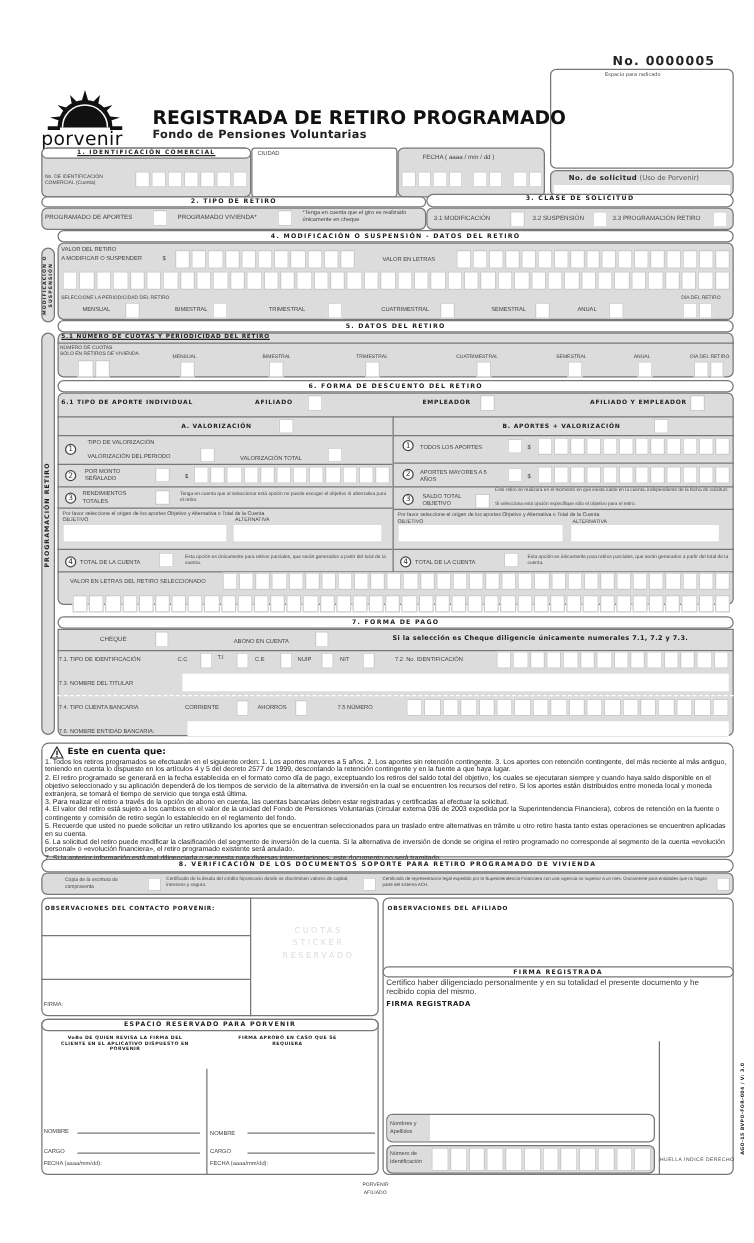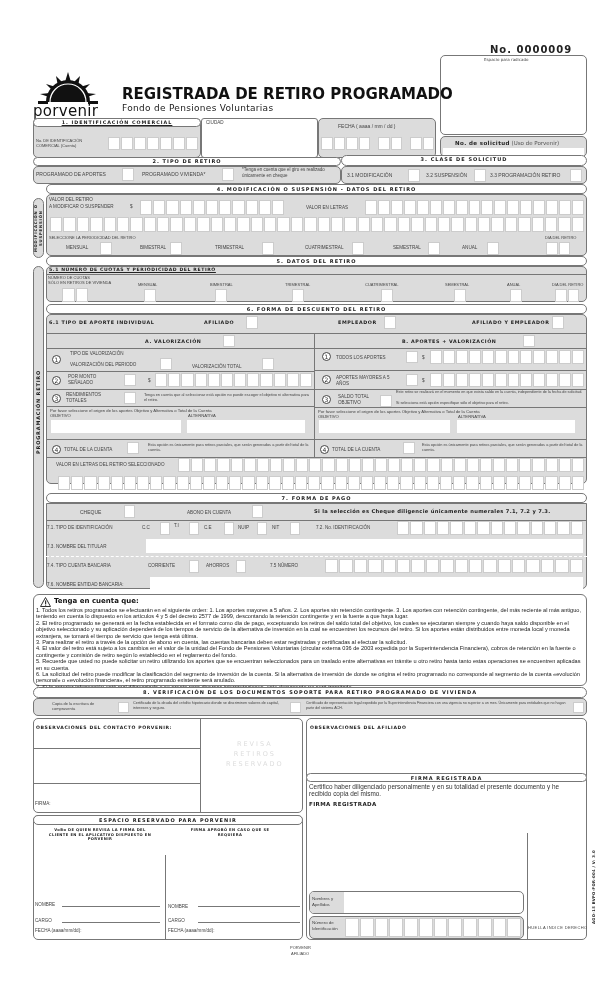--- a/index.html
+++ b/index.html
@@ -14,42 +14,42 @@
 .cells{position:absolute;display:flex;gap:1px}
 .cells span{display:block;background:#fff;border:1px solid #ccc;height:100%}
 .line{position:absolute;background:#777}
 .circ{position:absolute;width:9px;height:9px;border:1px solid #444;border-radius:50%;font-size:6px;line-height:7px;text-align:center;color:#333;background:#fff}
 .vert{position:absolute;writing-mode:vertical-rl;transform:rotate(180deg);font-size:5px;font-weight:bold;letter-spacing:.8px;color:#222;white-space:nowrap}
 .note{position:absolute;font-size:5.6px;line-height:6.4px;color:#222;font-family:"Liberation Sans",sans-serif}
 </style>
 </head>
 <body>
 
-<div class="abs" style="left:490px;top:44px;font-size:10px;font-weight:bold;letter-spacing:1px;color:#222">No. 0000009</div>
+<div class="abs" style="left:490px;top:44px;font-size:10px;font-weight:bold;letter-spacing:1px;color:#222">No. 0000005</div>
 <div class="wbox" style="left:440px;top:55px;width:147px;height:80px"></div>
 <div class="abs" style="left:484px;top:57px;font-size:4px;color:#444">Espacio para radicado</div>
 
 <svg class="abs" style="left:38px;top:72px" width="60" height="34" viewBox="0 0 60 34">
   <path d="M8 30 A22 22 0 0 1 52 30 Z" fill="#111"></path>
   <g fill="#111">
     <polygon points="30,0 27,10 33,10"></polygon>
     <polygon points="18,4 20,14 25,11"></polygon>
     <polygon points="42,4 40,14 35,11"></polygon>
     <polygon points="8,12 15,19 18,15"></polygon>
     <polygon points="52,12 45,19 42,15"></polygon>
     <polygon points="2,22 11,25 12,21"></polygon>
     <polygon points="58,22 49,25 48,21"></polygon>
     <rect x="0" y="29" width="10" height="3"></rect>
     <rect x="50" y="29" width="10" height="3"></rect>
   </g>
   <path d="M12 30 A18 18 0 0 1 48 30" stroke="#fff" stroke-width="1.2" fill="none"></path>
 </svg>
 <div class="abs" style="left:33px;top:102px;font-size:15px;color:#111;letter-spacing:.3px">porvenir</div>
 <div class="abs" style="left:122px;top:85px;font-size:15px;font-weight:bold;color:#111">REGISTRADA DE RETIRO PROGRAMADO</div>
-<div class="abs" style="left:122px;top:103px;font-size:9px;font-weight:normal;color:#222;letter-spacing:.3px">Fondo de Pensiones Voluntarias</div>
+<div class="abs" style="left:122px;top:103px;font-size:9px;font-weight:bold;color:#222;letter-spacing:.3px">Fondo de Pensiones Voluntarias</div>
 
 <div class="sec" style="left:33px;top:118px;width:168px;height:40px"></div>
 <div class="hdr" style="left:33px;top:118px;width:168px;height:9px;font-size:4.8px;line-height:7px;text-decoration:underline">1. IDENTIFICACIÓN COMERCIAL</div>
 <div class="t" style="left:36px;top:138px;font-size:4px;line-height:5px;white-space:normal;width:70px">No. DE IDENTIFICACIÓN COMERCIAL (Cuenta)</div>
 <div class="cells" style="left:108px;top:137px;width:90px;height:13px">
     <span style="flex:1"></span>
     <span style="flex:1"></span>
     <span style="flex:1"></span>
     <span style="flex:1"></span>
     <span style="flex:1"></span>
@@ -495,21 +495,21 @@
   </div>
 <div class="t" style="left:47px;top:582px">7.6. NOMBRE ENTIDAD BANCARIA:</div>
 <div class="abs" style="left:150px;top:577px;width:433px;height:12px;background:#fff"></div>
 
 <div class="wbox" style="left:33px;top:594px;width:554px;height:92px;border-radius:6px"></div>
 <svg class="abs" style="left:40px;top:597px" width="11" height="10" viewBox="0 0 11 10">
     <polygon points="5.5,0.5 10.5,9.5 0.5,9.5" fill="#fff" stroke="#333" stroke-width="1"></polygon>
     <rect x="5" y="3.5" width="1.2" height="3.5" fill="#333"></rect>
     <rect x="5" y="7.6" width="1.2" height="1" fill="#333"></rect>
   </svg>
-<div class="abs" style="left:54px;top:597px;font-size:7px;font-weight:bold;color:#111">Tenga en cuenta que:</div>
+<div class="abs" style="left:54px;top:597px;font-size:7px;font-weight:bold;color:#111">Este en cuenta que:</div>
 <div class="note" style="left:36px;top:607px;width:548px">
   <div>1. Todos los retiros programados se efectuarán en el siguiente orden: 1. Los aportes mayores a 5 años. 2. Los aportes sin retención contingente. 3. Los aportes con retención contingente, del más reciente al más antiguo, teniendo en cuenta lo dispuesto en los artículos 4 y 5 del decreto 2577 de 1999, descontando la retención contingente y en la fuente a que haya lugar.</div>
   <div>2. El retiro programado se generará en la fecha establecida en el formato como día de pago, exceptuando los retiros del saldo total del objetivo, los cuales se ejecutaran siempre y cuando haya saldo disponible en el objetivo seleccionado y su aplicación dependerá de los tiempos de servicio de la alternativa de inversión en la cual se encuentren los recursos del retiro. Si los aportes están distribuidos entre moneda local y moneda extranjera, se tomará el tiempo de servicio que tenga está última.</div>
   <div>3. Para realizar el retiro a través de la opción de abono en cuenta, las cuentas bancarias deben estar registradas y certificadas al efectuar la solicitud.</div>
   <div>4. El valor del retiro está sujeto a los cambios en el valor de la unidad del Fondo de Pensiones Voluntarias (circular externa 036 de 2003 expedida por la Superintendencia Financiera), cobros de retención en la fuente o contingente y comisión de retiro según lo establecido en el reglamento del fondo.</div>
   <div>5. Recuerde que usted no puede solicitar un retiro utilizando los aportes que se encuentran seleccionados para un traslado entre alternativas en trámite u otro retiro hasta tanto estas operaciones se encuentren aplicadas en su cuenta.</div>
   <div>6. La solicitud del retiro puede modificar la clasificación del segmento de inversión de la cuenta. Si la alternativa de inversión de donde se origina el retiro programado no corresponde al segmento de la cuenta «evolución personal» o «evolución financiera», el retiro programado existente será anulado.</div>
   <div>7. Si la anterior información está mal diligenciada o se presta para diversas interpretaciones, este documento no será tramitado.</div>
   <div>8. El valor de los retiros de valorización está sujeto a los rendimientos obtenidos en el periodo. El servicio seguirá vigente hasta tanto no trámite una solicitud de suspensión.</div>
 </div>
@@ -522,22 +522,22 @@
 <div class="cb" style="left:290px;top:702px;width:11px;height:11px"></div>
 <div class="t" style="left:306px;top:701px;width:265px;white-space:normal;font-size:3.6px;line-height:5px">Certificado de representación legal expedido por la Superintendencia Financiera con una vigencia no superior a un mes. Únicamente para entidades que no hagan parte del sistema ACH.</div>
 <div class="cb" style="left:573px;top:702px;width:11px;height:11px"></div>
 
 <div class="wbox" style="left:33px;top:718px;width:270px;height:95px"></div>
 <div class="tb" style="left:36px;top:725px;font-size:4.6px">OBSERVACIONES DEL CONTACTO PORVENIR:</div>
 <div class="line" style="left:200px;top:718px;width:1px;height:95px"></div>
 <div class="line" style="left:33px;top:748px;width:167px;height:1px"></div>
 <div class="line" style="left:33px;top:783px;width:167px;height:1px"></div>
 <div class="abs" style="left:226px;top:739px;font-size:6.5px;color:#ddd;letter-spacing:2px;text-align:center;line-height:10px">
-  <div>REVISA</div>
-  <div>RETIROS</div>
+  <div>CUOTAS</div>
+  <div>STICKER</div>
   <div>RESERVADO</div>
 </div>
 <div class="t" style="left:35px;top:801px">FIRMA:</div>
 
 <div class="wbox" style="left:306px;top:718px;width:281px;height:222px"></div>
 <div class="tb" style="left:310px;top:725px;font-size:4.6px">OBSERVACIONES DEL AFILIADO</div>
 <div class="hdr" style="left:306px;top:773px;width:281px;height:9px;font-size:5px;line-height:8px">FIRMA REGISTRADA</div>
 <div class="abs" style="left:309px;top:783px;width:260px;font-size:6.4px;line-height:7.4px;color:#333;font-family:'Liberation Sans',sans-serif">Certifico haber diligenciado personalmente y en su totalidad el presente documento y he recibido copia del mismo.</div>
 <div class="tb" style="left:309px;top:801px;font-size:5.5px;letter-spacing:.4px">FIRMA REGISTRADA</div>
 <div class="line" style="left:527px;top:833px;width:1px;height:107px"></div>

